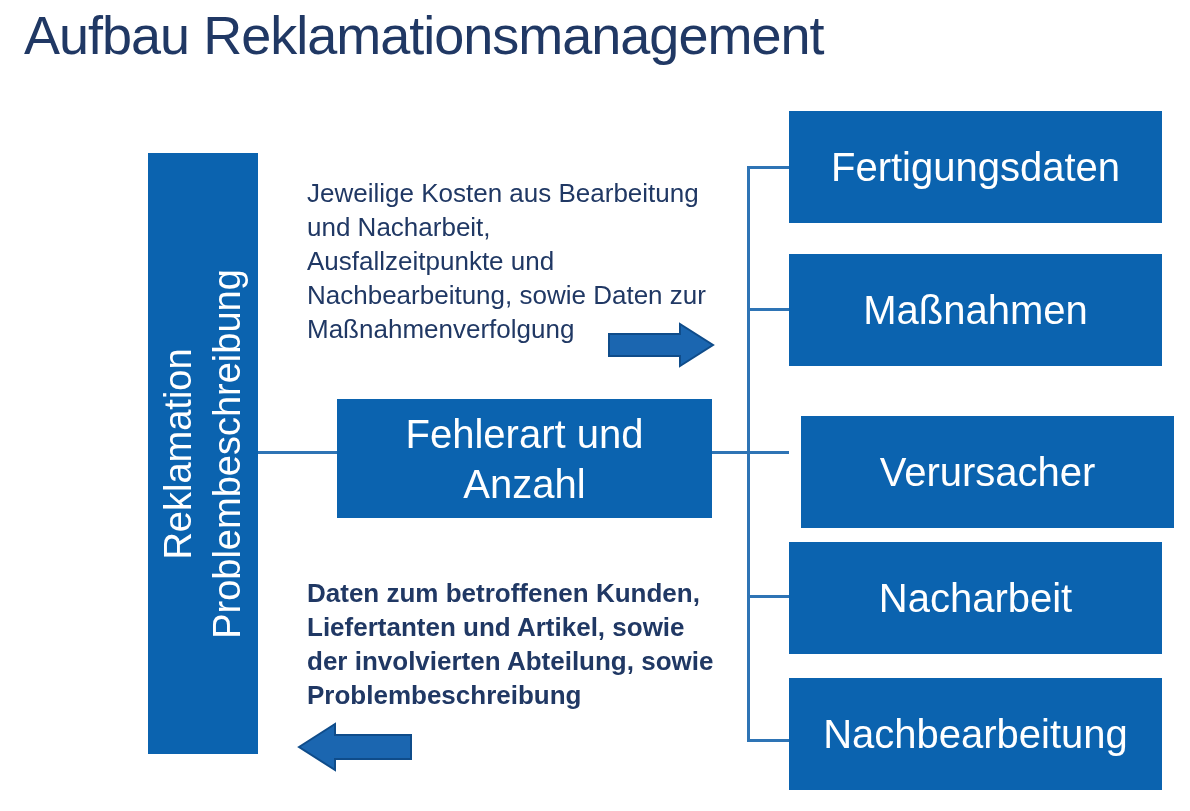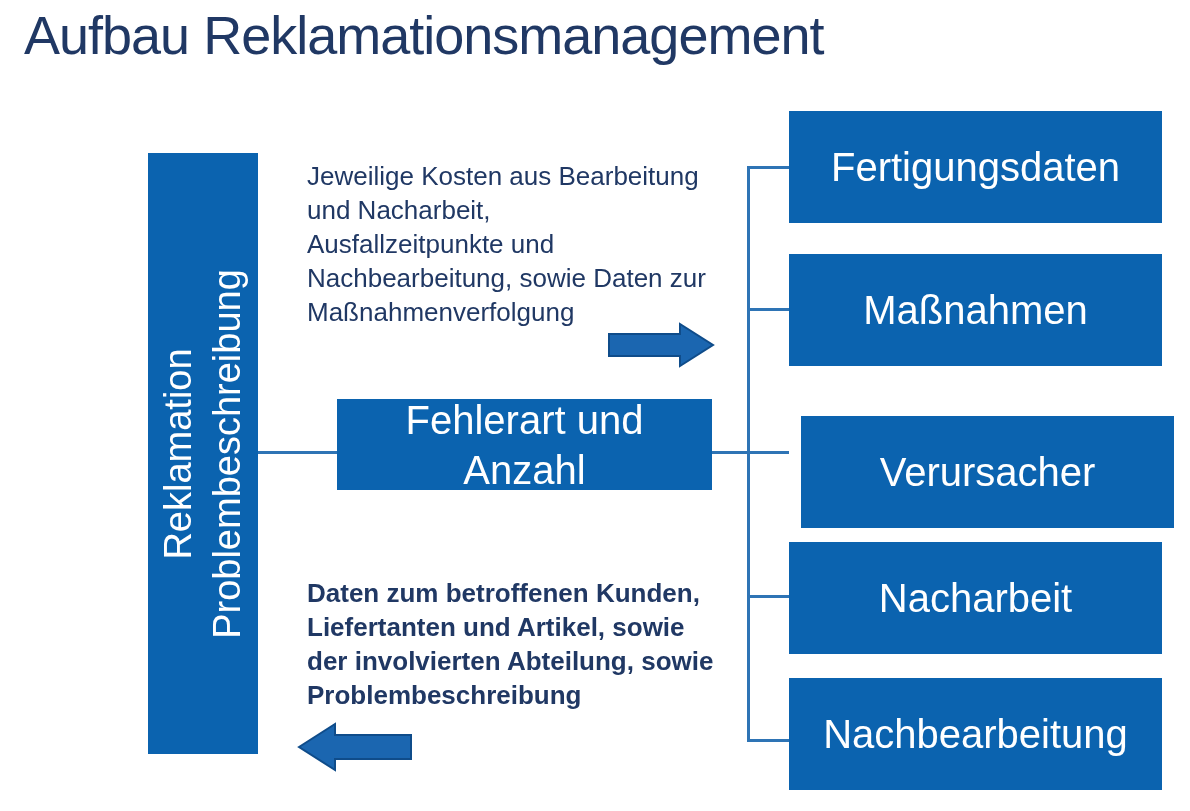--- a/index.html
+++ b/index.html
@@ -46,21 +46,21 @@
     flex-direction: column;
     align-items: center;
     justify-content: center;
     font-size: 38px;
     line-height: 1.28;
     white-space: nowrap;
   }
 
   
   .cbox {
-    left: 337px; top: 399px; width: 375px; height: 91px;
+    left: 337px; top: 399px; width: 375px; height: 119px;
     font-size: 40px;
     line-height: 1.25;
     padding: 0 12px;
     box-sizing: border-box;
   }
 
   
   .rbox { left: 789px; width: 373px; height: 112px; font-size: 40px; }
   .rbox-0 { top: 111px; }
   .rbox-1 { top: 254px; }
@@ -81,21 +81,21 @@
   .conn-stub-4 { left: 747px; top: 739px; width: 42px; }
 
   
   .annot {
     position: absolute;
     left: 307px;
     color: #203864;
     font-size: 26px;
   }
   .annot div { line-height: 34px; white-space: nowrap; }
-  .annot-top { top: 159px; }
+  .annot-top { top: 176px; }
   .annot-bottom { top: 576px; font-weight: bold; }
 
   
   .arrow { position: absolute; }
   .arrow-right { left: 608px; top: 322px; }
   .arrow-left  { left: 297px; top: 722px; }
 </style>
 </head>
 <body>
 

